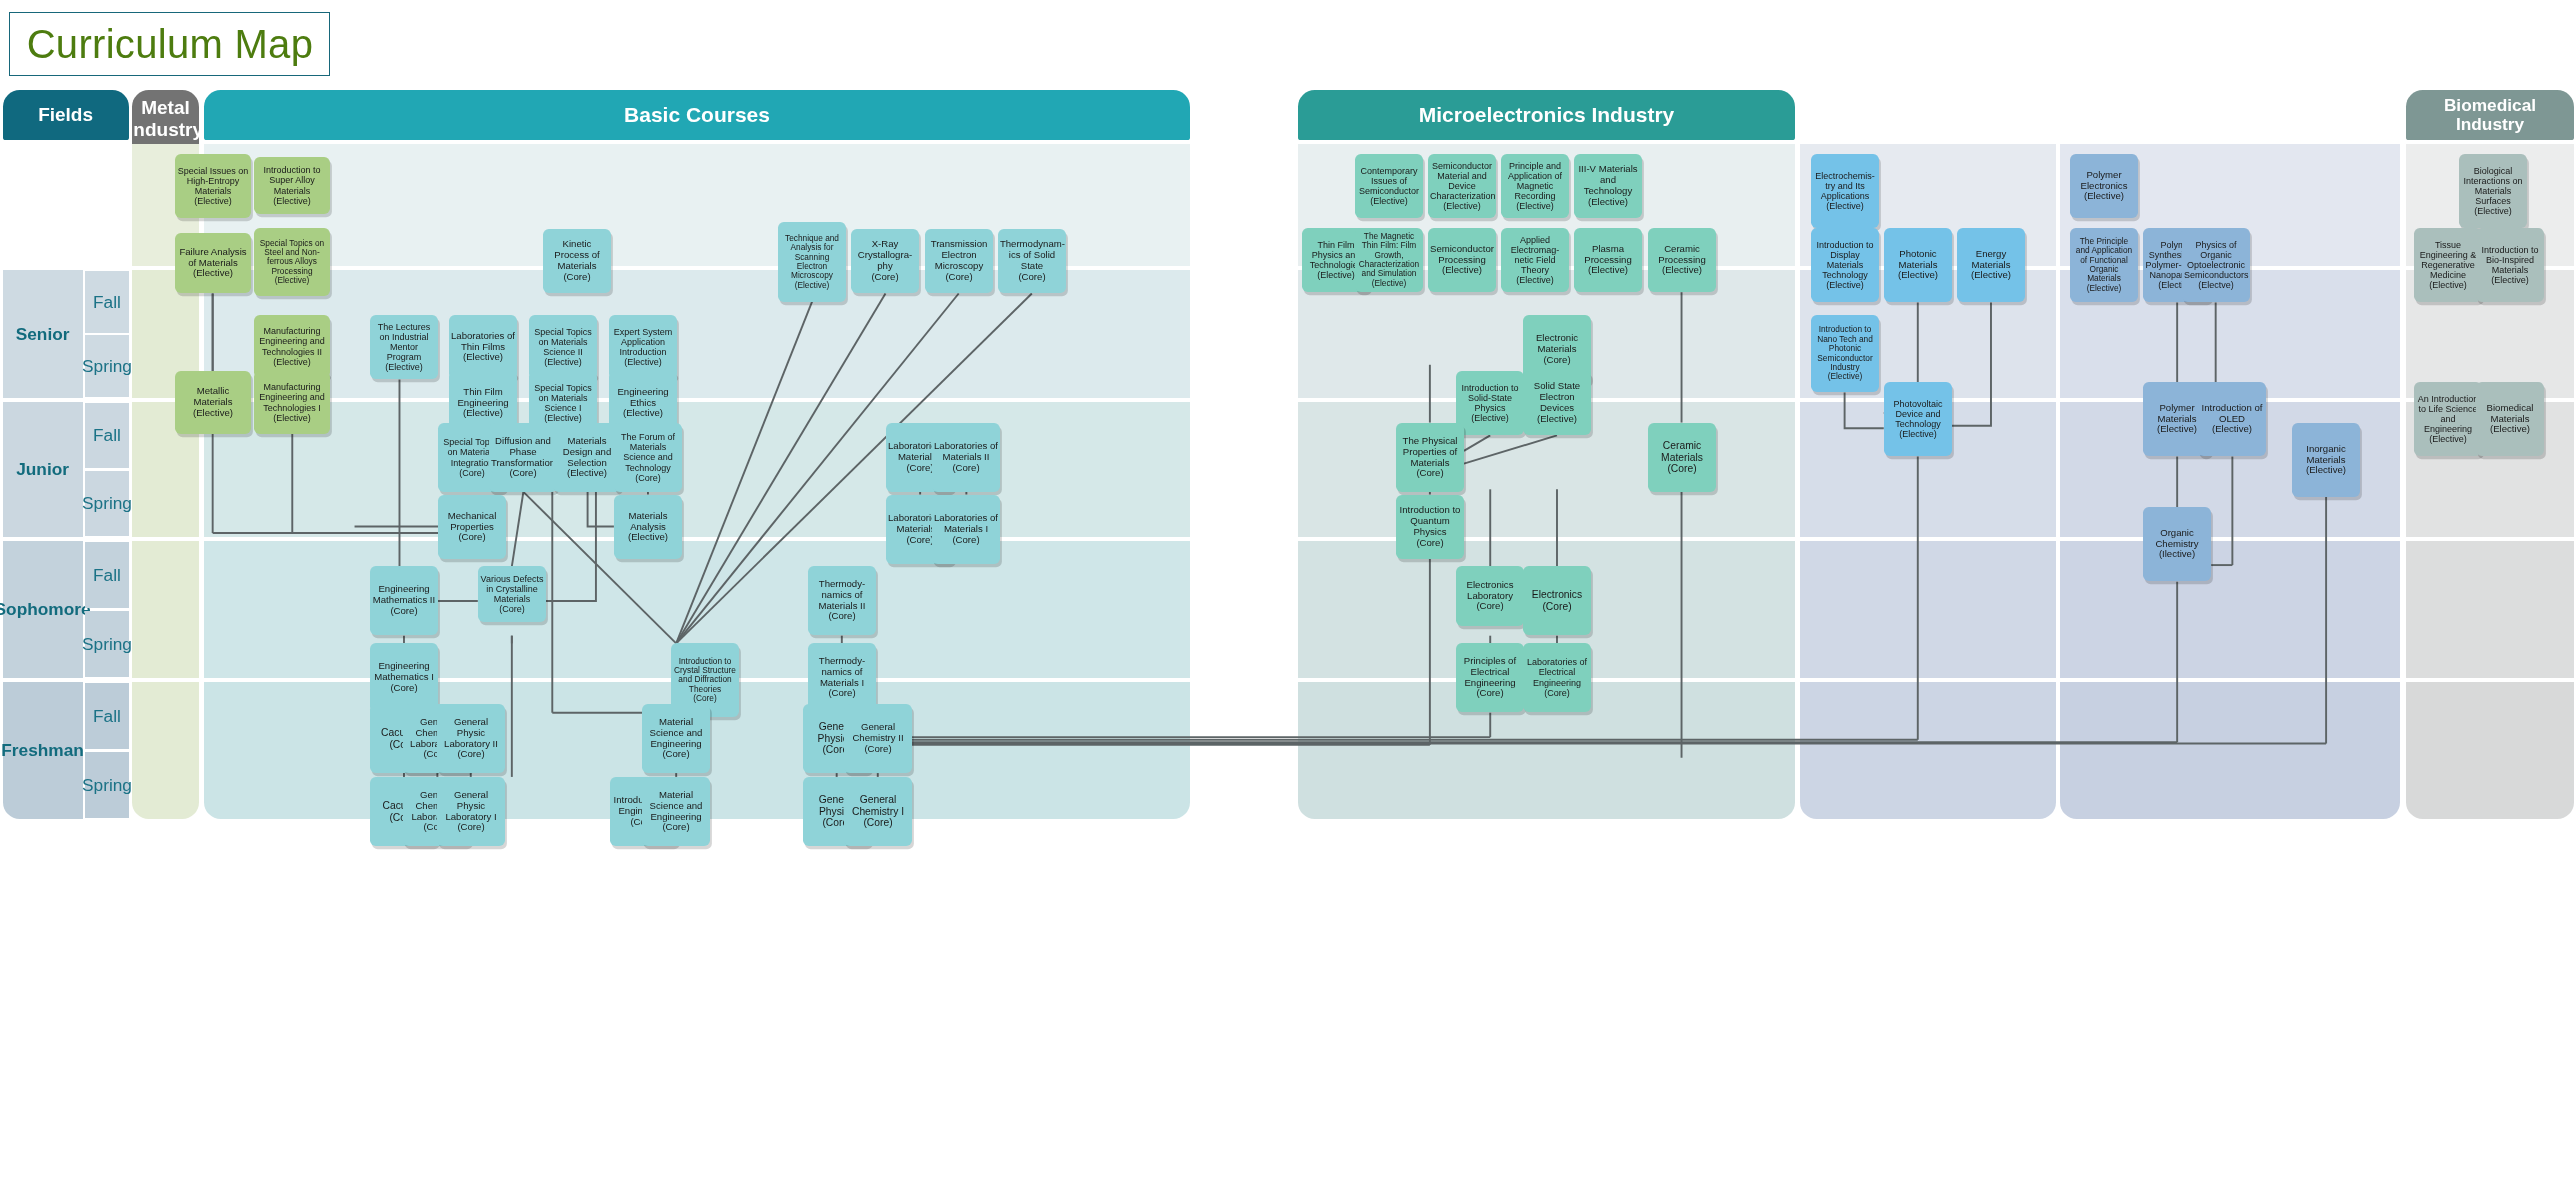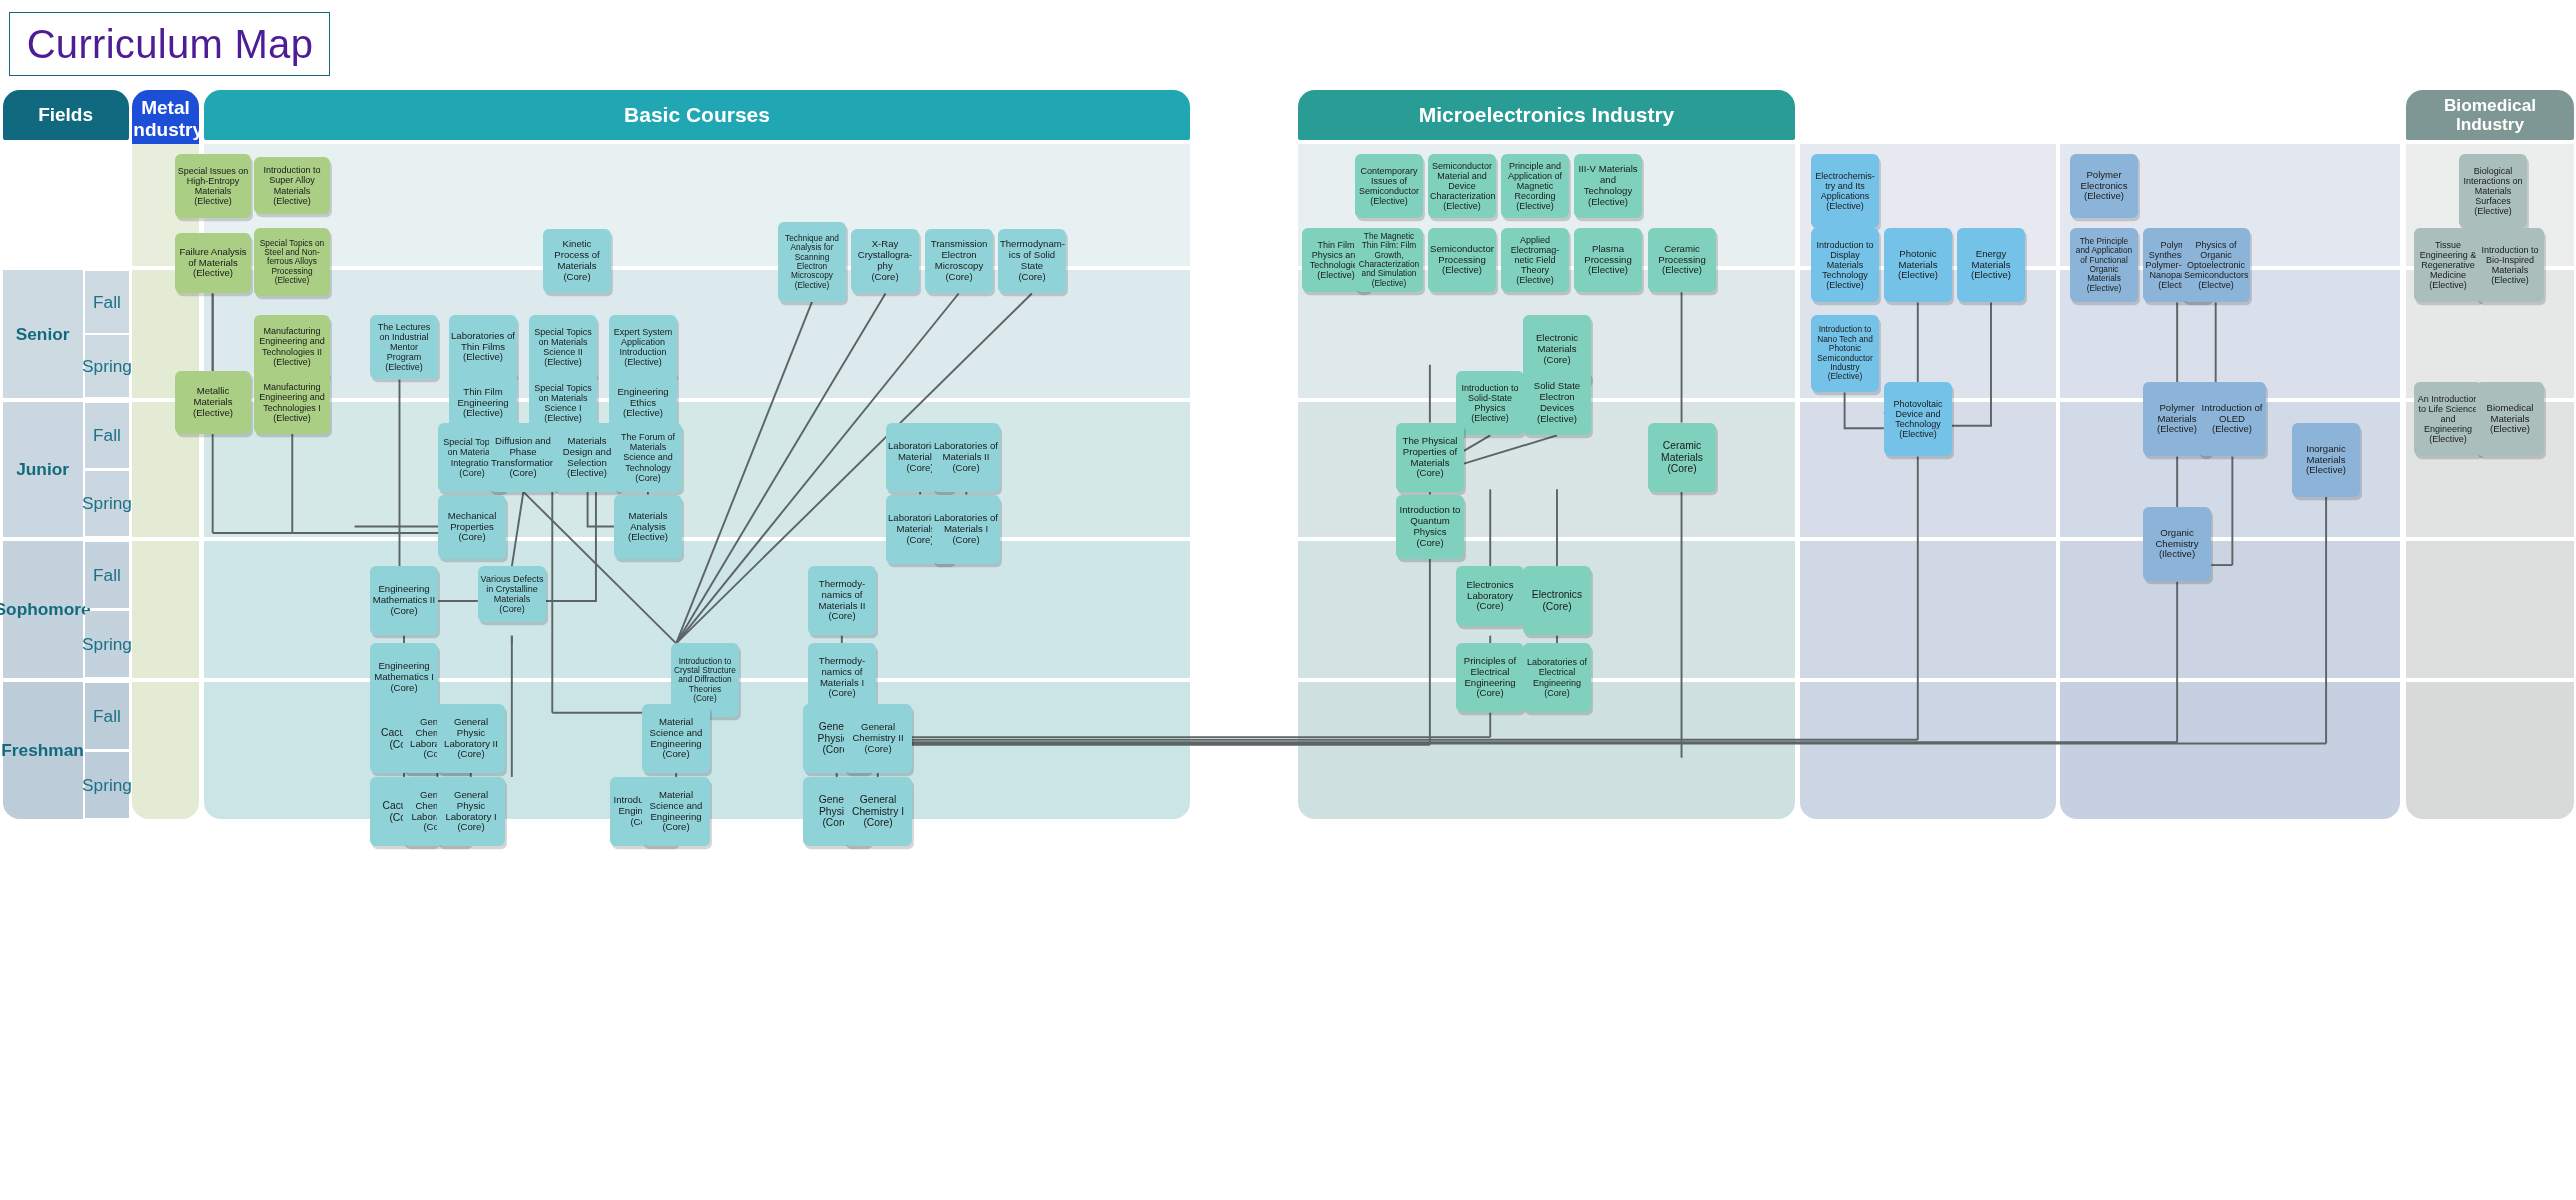--- a/index.html
+++ b/index.html
@@ -3,21 +3,21 @@
 <meta charset="utf-8">
 <style>
   html,body{margin:0;padding:0;background:#ffffff;}
   body{width:2576px;height:1200px;position:relative;overflow:hidden;
        font-family:"Liberation Sans","DejaVu Sans",sans-serif;}
 
   
   #title-box{position:absolute;left:9px;top:11.6px;width:321px;height:64px;
     border:1.9px solid #17677a;background:#ffffff;box-sizing:border-box;
     display:flex;align-items:center;padding-left:16.7px;}
-  #title-box .t{font-size:40px;color:#4c1d95;font-weight:400;letter-spacing:0.3px;line-height:1;}
+  #title-box .t{font-size:40px;color:#4d7c0f;font-weight:400;letter-spacing:0.3px;line-height:1;}
 
   
   #grid{position:absolute;left:0;top:90px;width:2576px;height:1110px;}
 
   .colhead{position:absolute;border-radius:16.7px 16.7px 2.6px 2.6px;color:#fff;
     display:flex;align-items:center;justify-content:center;text-align:center;
     font-weight:bold;box-sizing:border-box;padding:3.9px 6.4px;line-height:1.12;}
 
   .cell{position:absolute;box-sizing:border-box;}
 
@@ -117,21 +117,21 @@
       <polyline points="3477,571 3477,740"></polyline>
       <polyline points="3444,740 3477,740"></polyline>
       <polyline points="3391,766 3391,1016"></polyline>
       <polyline points="3391,1016 1420,1016"></polyline>
       <polyline points="3623,634 3623,1018"></polyline>
       <polyline points="3623,1018 1420,1018"></polyline>
     </svg>
 <div class="colhead" style="left: 2.6px; top: 0px; width: 126px; height: 50px; background: rgb(16, 105, 127); font-size: 19px;">
       <span style="white-space: pre-line;">Fields</span>
     </div>
-    <div class="colhead" style="left: 132px; top: 0px; width: 67px; height: 57px; background: #1d4ed8; font-size: 19px;">
+    <div class="colhead" style="left: 132px; top: 0px; width: 67px; height: 57px; background: #737373; font-size: 19px;">
       <span style="white-space: pre-line;">Metal Industry</span>
     </div>
     <div class="colhead" style="left: 204px; top: 0px; width: 986px; height: 50px; background: rgb(33, 167, 180); font-size: 21px;">
       <span style="white-space: pre-line;">Basic Courses</span>
     </div>
     <div class="colhead" style="left: 1298px; top: 0px; width: 497px; height: 50px; background: rgb(42, 156, 150); font-size: 21px;">
       <span style="white-space: pre-line;">Microelectronics Industry</span>
     </div>
     <div class="colhead" style="left: 2406px; top: 0px; width: 168px; height: 50px; background: rgb(126, 151, 148); font-size: 17.3px;">
       <span style="white-space: pre-line;">Biomedical

